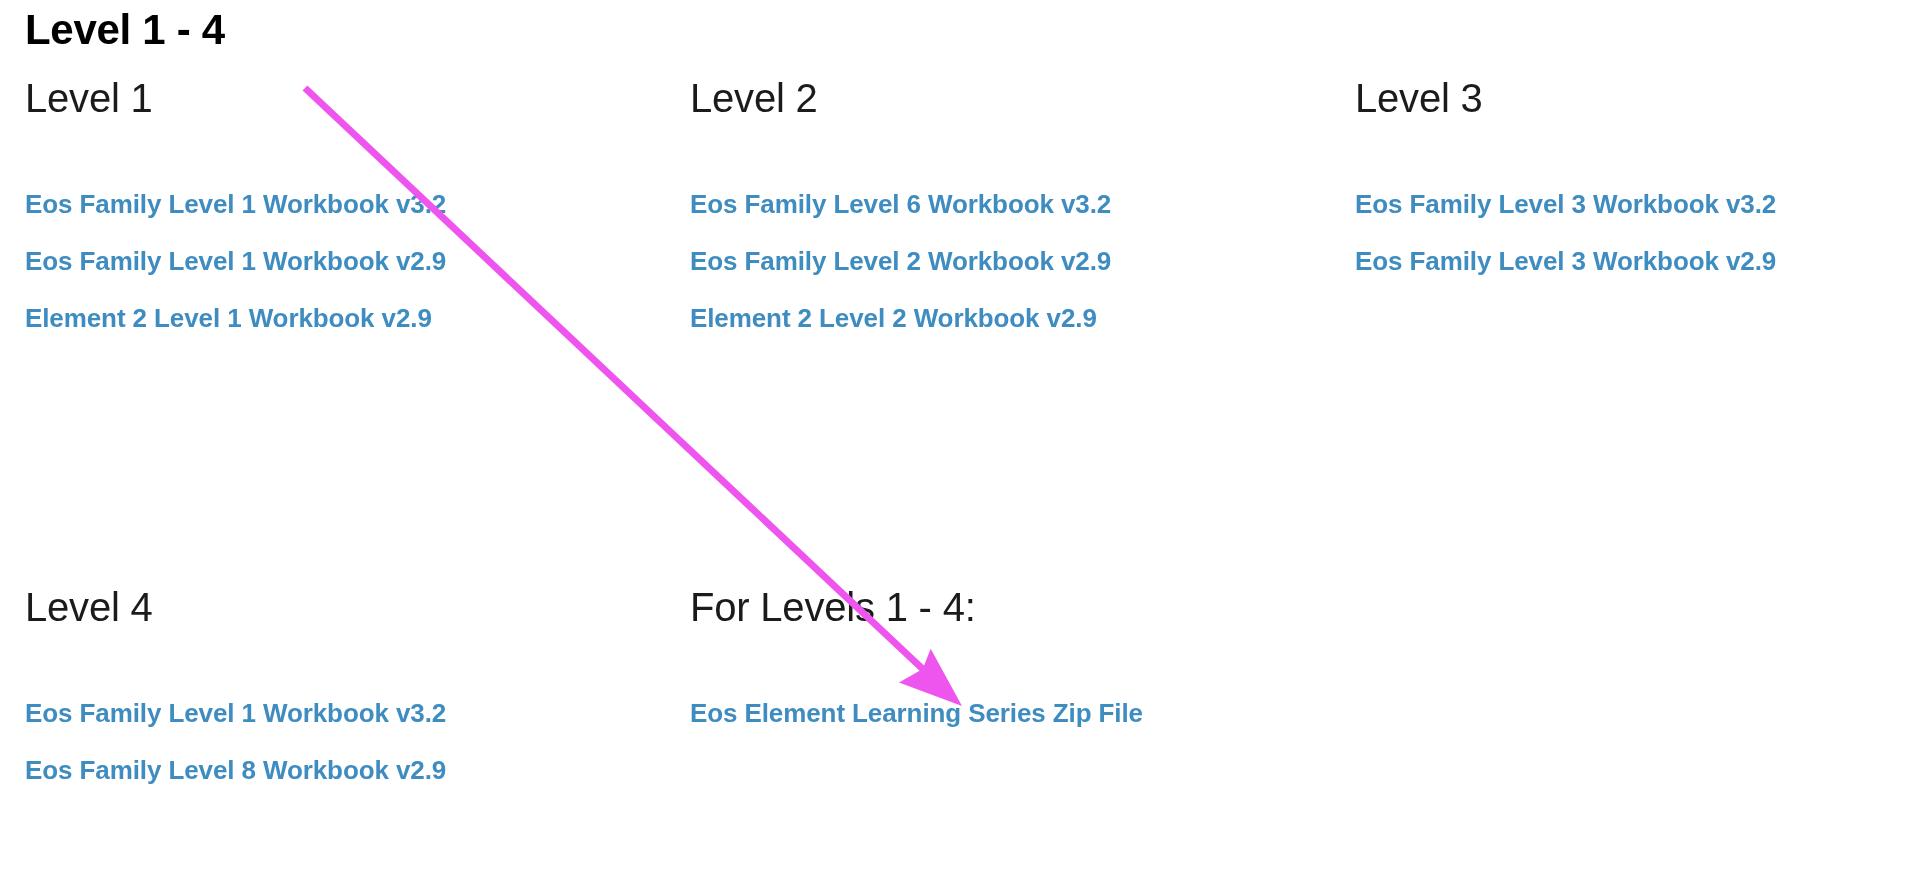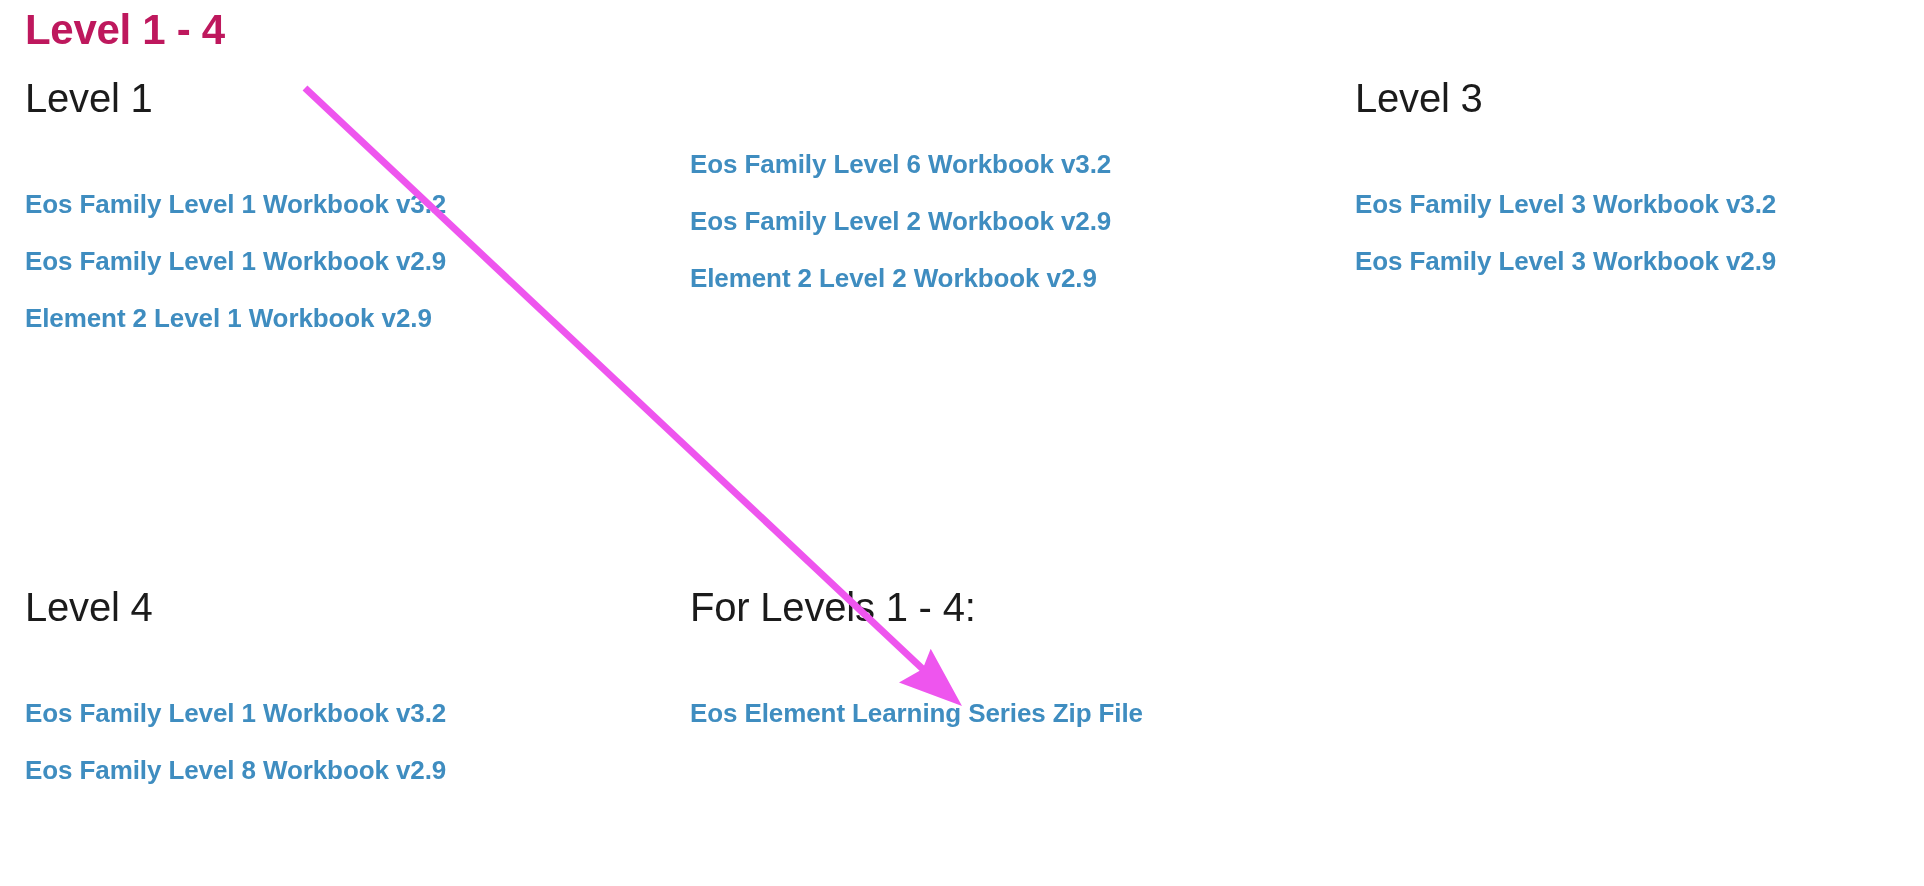--- a/index.html
+++ b/index.html
@@ -22,21 +22,21 @@
     background: #ffffff;
   }
 
   
   .page-title {
     position: absolute;
     left: 25px;
     top: 9px;
     font-size: 42px;
     font-weight: 700;
-    color: #be185d;
+    color: #000000;
     letter-spacing: -0.3px;
     line-height: 1.0;
     white-space: nowrap;
   }
 
   
   .grid {
     position: absolute;
     left: 0;
     top: 0;
@@ -118,20 +118,21 @@
         <li>
           <a class="doc-link" href="#">Eos Family Level 1 Workbook v2.9</a>
         </li>
         <li>
           <a class="doc-link" href="#">Element 2 Level 1 Workbook v2.9</a>
         </li>
       </ul>
     </div>
 
     <div class="column col-x2 row-y1">
+      <div class="col-heading">Level 2</div>
       <ul class="link-list">
         <li>
           <a class="doc-link" href="#">Eos Family Level 6 Workbook v3.2</a>
         </li>
         <li>
           <a class="doc-link" href="#">Eos Family Level 2 Workbook v2.9</a>
         </li>
         <li>
           <a class="doc-link" href="#">Element 2 Level 2 Workbook v2.9</a>
         </li>

